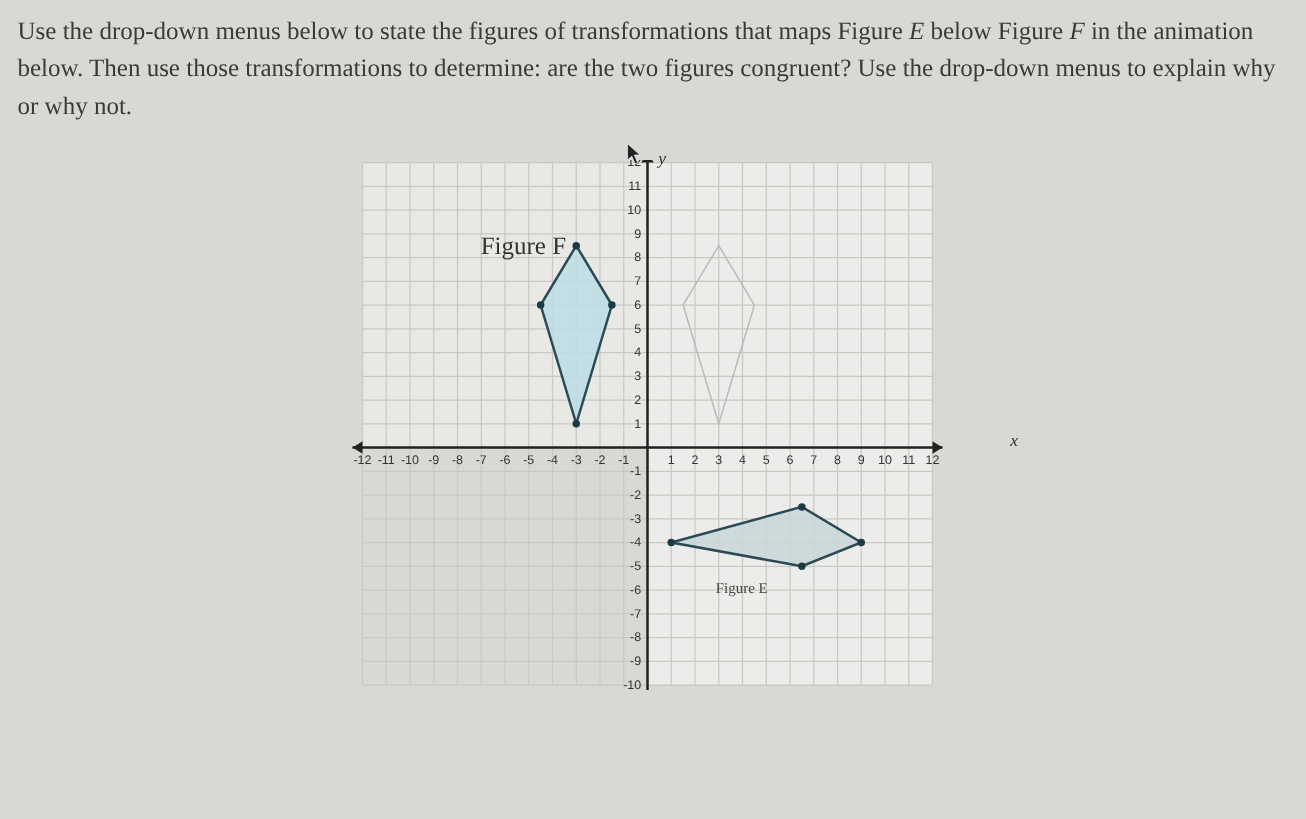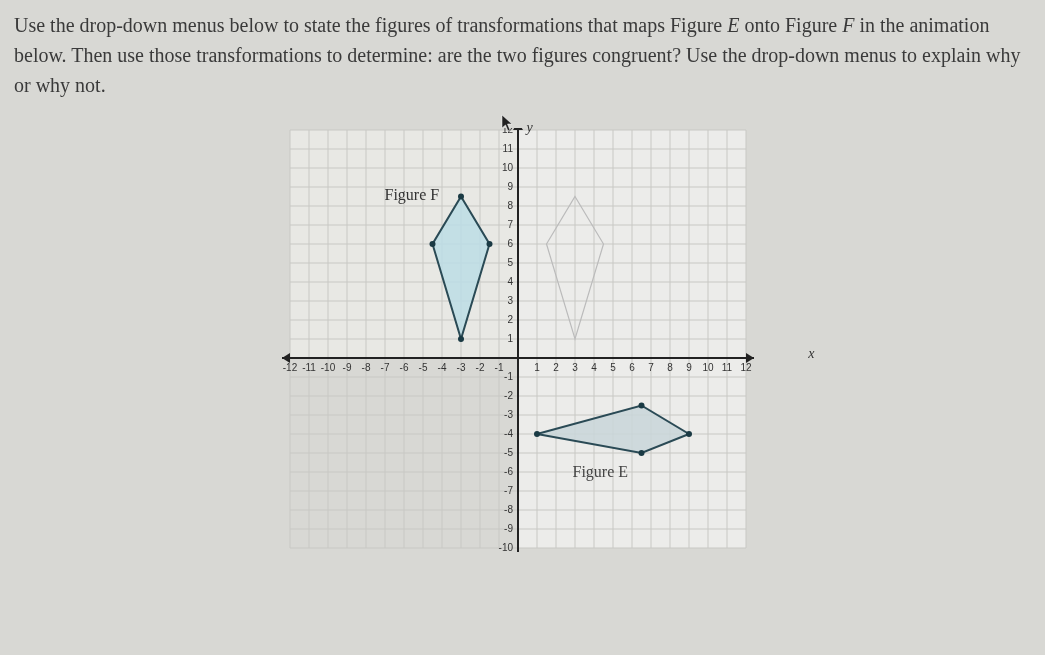--- a/index.html
+++ b/index.html
@@ -43,37 +43,37 @@
     top: 218px;
     font-style: italic;
     font-size: 14px;
     font-family: 'Times New Roman', serif;
   }
   .fig-label-f {
     position: absolute;
     left: 142px;
     top: 58px;
     font-family: 'Times New Roman', serif;
-    font-size: 16px;
+    font-size: 20px;
     color: #333;
   }
   .fig-label-e {
     position: absolute;
     left: 330px;
     top: 335px;
     font-family: 'Times New Roman', serif;
-    font-size: 16px;
+    font-size: 12px;
     color: #444;
   }
 </style>
 </head>
 <body>
 
 <div class="question">
-  <span>Use the drop-down menus below to state the figures of transformations that maps Figure </span><span class="var">E</span><span> onto Figure </span><span class="var">F</span><span> in the animation below. Then use those transformations to determine: are the two figures congruent? Use the drop-down menus to explain why or why not.</span>
+  <span>Use the drop-down menus below to state the figures of transformations that maps Figure </span><span class="var">E</span><span> below Figure </span><span class="var">F</span><span> in the animation below. Then use those transformations to determine: are the two figures congruent? Use the drop-down menus to explain why or why not.</span>
 </div>
 
 <div class="chart-area">
   <span class="cursor">
     <svg width="14" height="18" viewBox="0 0 14 18">
         <path d="M1 1 L1 14 L4.5 11 L7 17 L9 16 L6.5 10 L11 10 Z" fill="#222" stroke="#fff" stroke-width="0.5"></path>
       </svg>
   </span>
   <span class="axis-label-y">y</span>
   <span class="axis-label-x">x</span>

